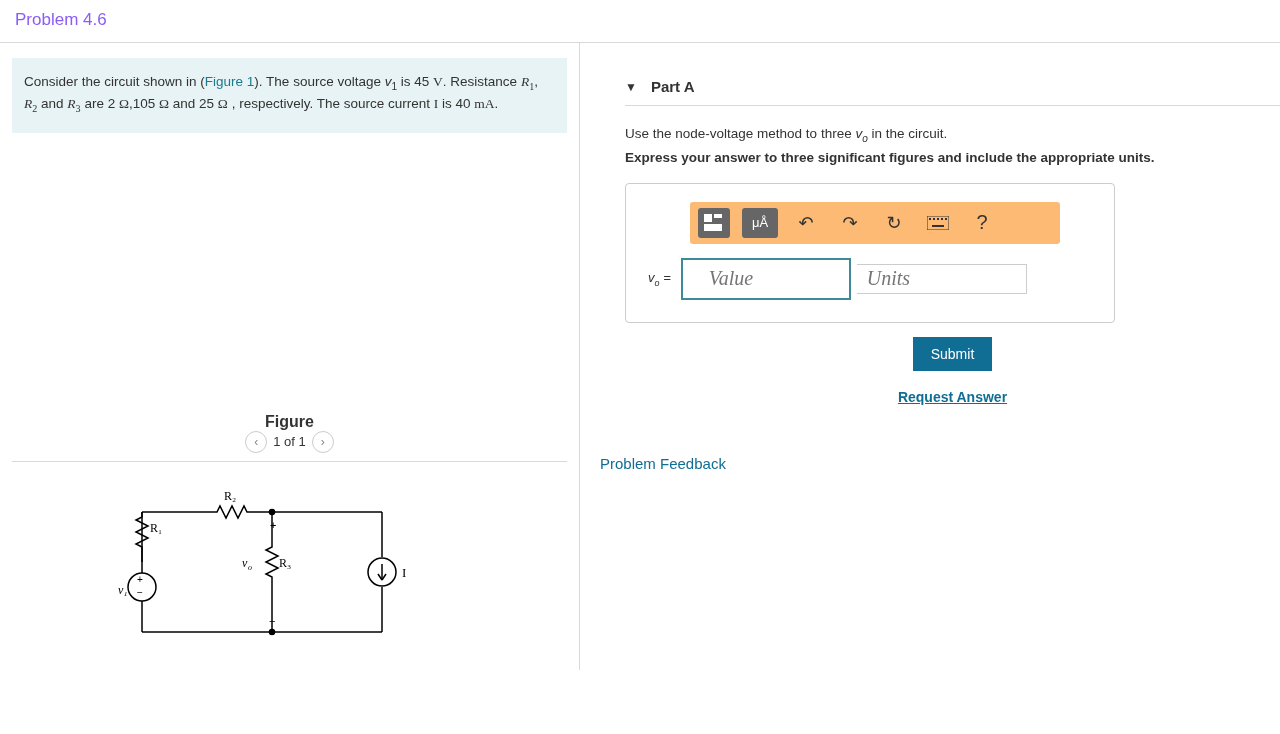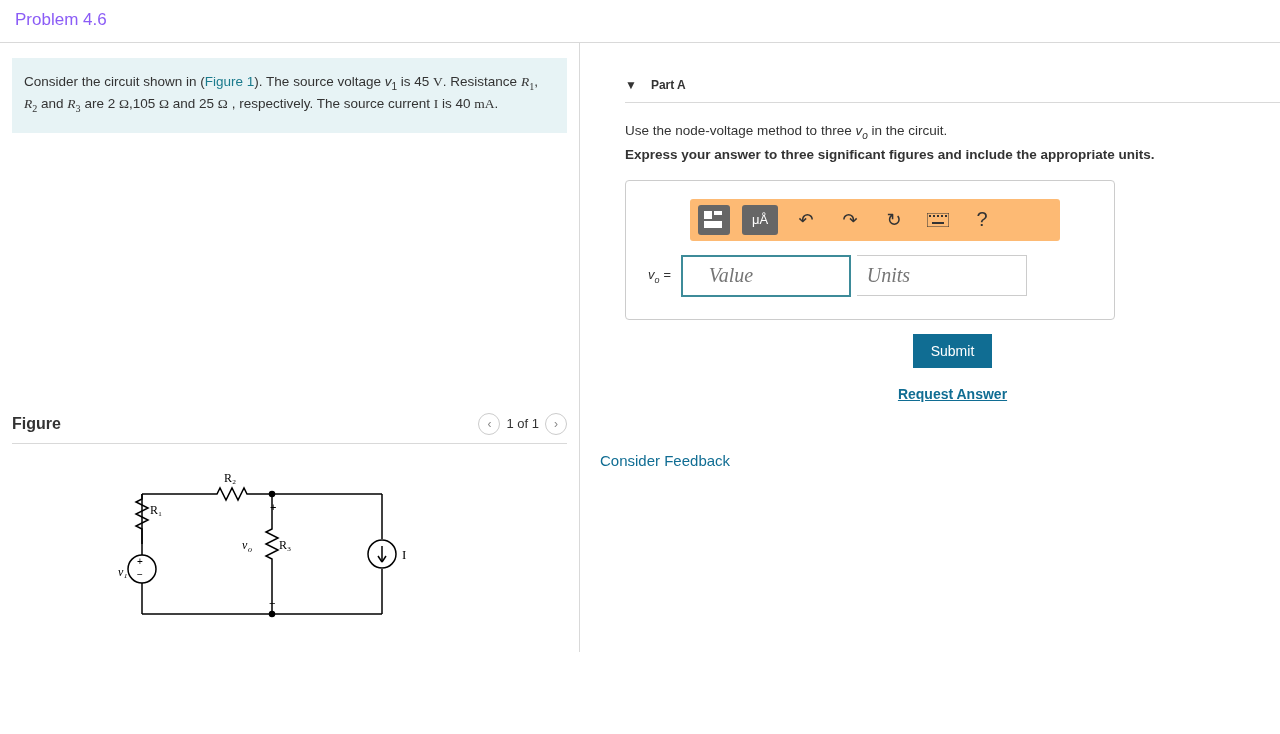--- a/index.html
+++ b/index.html
@@ -5,40 +5,40 @@
     * { box-sizing: border-box; margin: 0; padding: 0; }
     body { font-family: Arial, Helvetica, sans-serif; font-size: 14px; color: #333; background: #fff; }
     .page { width: 1280px; }
     .header { padding: 10px 15px 12px; border-bottom: 1px solid #d9d9d9; }
     .header h2 { font-size: 17px; font-weight: normal; color: #8b5cf6; }
     .content { display: flex; }
     .left { width: 580px; padding: 15px 12px; border-right: 1px solid #d9d9d9; }
     .right { flex: 1; padding: 35px 0 0 45px; }
     .problem-box { background: #e7f3f5; padding: 14px 12px 16px; font-size: 13.5px; line-height: 1.45; color: #333; margin-bottom: 280px; }
     .problem-box a { color: #1a7a8c; text-decoration: none; }
-    .figure-head { display: flex; align-items: center; justify-content: space-between; border-bottom: 1px solid #d9d9d9; padding-bottom: 8px; margin-bottom: 20px; }
+    .figure-head { display: flex; align-items: center; justify-content: space-between; border-bottom: 1px solid #d9d9d9; padding-bottom: 8px; margin-bottom: 20px; flex-direction: column; }
     .figure-head h3 { font-size: 16px; font-weight: bold; color: #333; }
     .pager { display: flex; align-items: center; gap: 6px; font-size: 13px; color: #333; }
     .pager-btn { width: 22px; height: 22px; border-radius: 50%; border: 1px solid #ccc; background: #fff; display: flex; align-items: center; justify-content: center; font-size: 12px; color: #888; cursor: pointer; }
     .circuit { margin-left: 100px; }
     .part-header { display: flex; align-items: center; gap: 14px; border-bottom: 1px solid #d9d9d9; padding-bottom: 10px; margin-bottom: 20px; }
     .part-header .caret { font-size: 12px; color: #333; }
-    .part-header h4 { font-size: 12px; font-weight: bold; }
+    .part-header h4 { font-size: 15px; font-weight: bold; }
     .instruction { font-size: 13.5px; color: #333; margin-bottom: 6px; }
     .instruction-bold { font-size: 13.5px; font-weight: bold; margin-bottom: 18px; }
     .answer-wrap { border: 1px solid #ccc; border-radius: 4px; padding: 18px 14px 22px; width: 490px; margin-bottom: 14px; }
     .toolbar { background: #fdba74; border-radius: 3px; padding: 6px 8px; display: flex; align-items: center; gap: 12px; margin-bottom: 14px; margin-left: 50px; width: 370px; }
     .tool-btn { width: 32px; height: 30px; display: flex; align-items: center; justify-content: center; border-radius: 3px; cursor: pointer; }
     .tool-btn.dark { background: #666; color: #fff; }
     .tool-btn.plain { color: #333; font-size: 18px; }
     .input-row { display: flex; align-items: center; gap: 6px; }
     .vo-label { font-size: 13px; font-style: italic; color: #333; margin-left: 8px; margin-right: 4px; white-space: nowrap; }
     .vo-label .sub { font-size: 9px; vertical-align: sub; font-style: italic; }
     .val-input { width: 170px; height: 42px; border: 2px solid #3d8b99; font-size: 20px; font-style: italic; color: #aaa; padding: 0 26px; font-family: Georgia, serif; }
-    .unit-input { width: 170px; height: 41px; border: 1px solid #ccc; border-left: none; font-size: 20px; font-style: italic; color: #aaa; padding: 0 10px; font-family: Georgia, serif; }
+    .unit-input { width: 170px; height: 30px; border: 1px solid #ccc; border-left: none; font-size: 20px; font-style: italic; color: #aaa; padding: 0 10px; font-family: Georgia, serif; }
     .submit-row { display: flex; align-items: center; gap: 18px; margin-top: 4px; flex-direction: column; }
     .submit-btn { background: #106d93; color: #fff; border: none; padding: 9px 18px; font-size: 14px; cursor: pointer; }
     .req-link { color: #106d93; text-decoration: underline; font-size: 14px; font-weight: bold; cursor: pointer; }
     .feedback { color: #106d93; font-size: 15px; margin-top: 50px; cursor: pointer; margin-left: -25px; }
     sub { font-size: 0.75em; }
     .serif { font-family: Georgia, 'Times New Roman', serif; }
     .ital { font-style: italic; }
   </style>
 </head>
 <body>
@@ -157,16 +157,16 @@
           <input class="val-input" placeholder="Value" style="">
           <input class="unit-input" placeholder="Units" style="">
         </div>
       </div>
 
       <div class="submit-row">
         <button class="submit-btn">Submit</button>
         <span class="req-link">Request Answer</span>
       </div>
 
-      <div class="feedback">Consider Feedback</div>
+      <div class="feedback">Problem Feedback</div>
     </div>
   </div>
 </div>
 
 </body></html>

